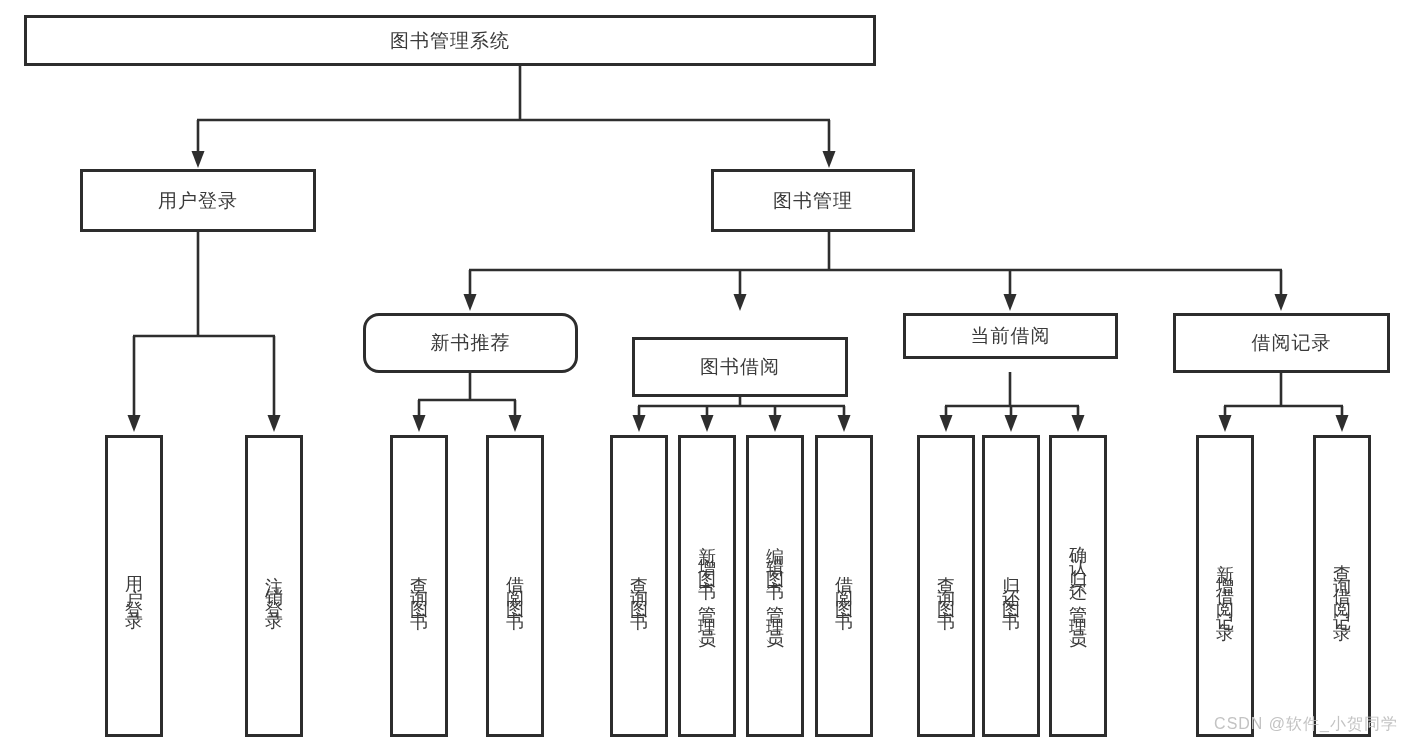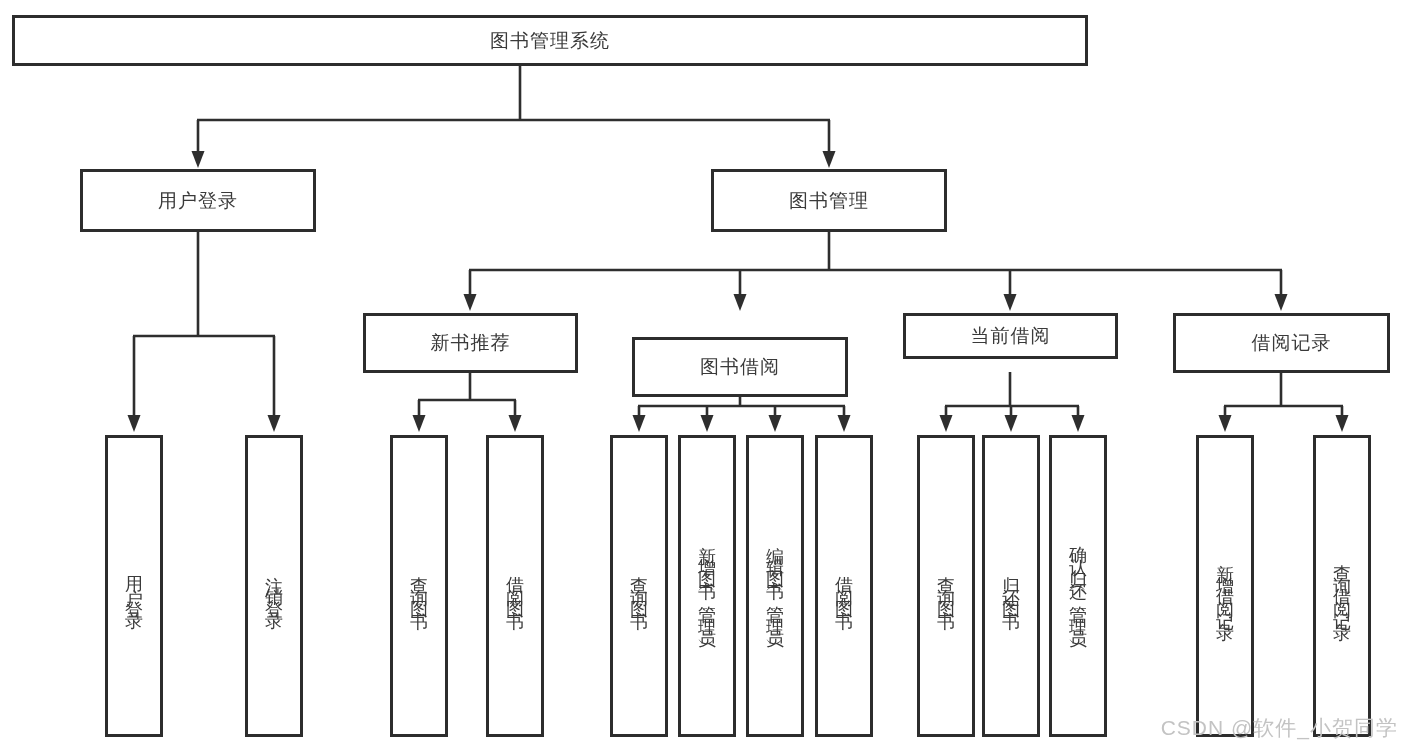--- a/index.html
+++ b/index.html
@@ -28,21 +28,21 @@
     writing-mode: vertical-rl;
     text-orientation: mixed;
     letter-spacing: 12px;
     line-height: 1;
     white-space: nowrap;
   }
   .watermark {
     position: absolute;
     right: 7px;
     top: 714px;
-    font-size: 21px;
+    font-size: 16px;
     color: #c3c3c3;
     letter-spacing: 1px;
     white-space: nowrap;
   }
 </style>
 </head>
 <body>
 
 <div class="canvas">
 
@@ -82,32 +82,32 @@
       <polygon points="768.5,415 781.5,415 775,432"></polygon>
       <polygon points="837.5,415 850.5,415 844,432"></polygon>
       <polygon points="939.5,415 952.5,415 946,432"></polygon>
       <polygon points="1004.5,415 1017.5,415 1011,432"></polygon>
       <polygon points="1071.5,415 1084.5,415 1078,432"></polygon>
       <polygon points="1218.5,415 1231.5,415 1225,432"></polygon>
       <polygon points="1335.5,415 1348.5,415 1342,432"></polygon>
     </g>
   </svg>
 
-  <div class="node h-node" style="left:12px; top:15px; width:1076px; height:51px;">
+  <div class="node h-node" style="left:24px; top:15px; width:852px; height:51px;">
     <span>图书管理系统</span>
   </div>
 
   <div class="node h-node" style="left:80px; top:169px; width:236px; height:63px;">
     <span>用户登录</span>
   </div>
-  <div class="node h-node" style="left:711px; top:169px; width:236px; height:63px;">
+  <div class="node h-node" style="left:711px; top:169px; width:204px; height:63px;">
     <span>图书管理</span>
   </div>
 
-  <div class="node h-node" style="left:363px; top:313px; width:215px; height:60px;">
+  <div class="node h-node" style="left:363px; top:313px; width:215px; height:60px;border-radius:16px;">
     <span>新书推荐</span>
   </div>
   <div class="node h-node" style="left:632px; top:313px; width:216px; height:60px;margin-top:24px;">
     <span>图书借阅</span>
   </div>
   <div class="node h-node" style="left:903px; top:313px; width:215px; height:46px;">
     <span>当前借阅</span>
   </div>
   <div class="node h-node" style="left:1173px; top:313px; width:217px; height:60px;padding-left:20px;">
     <span>借阅记录</span>

